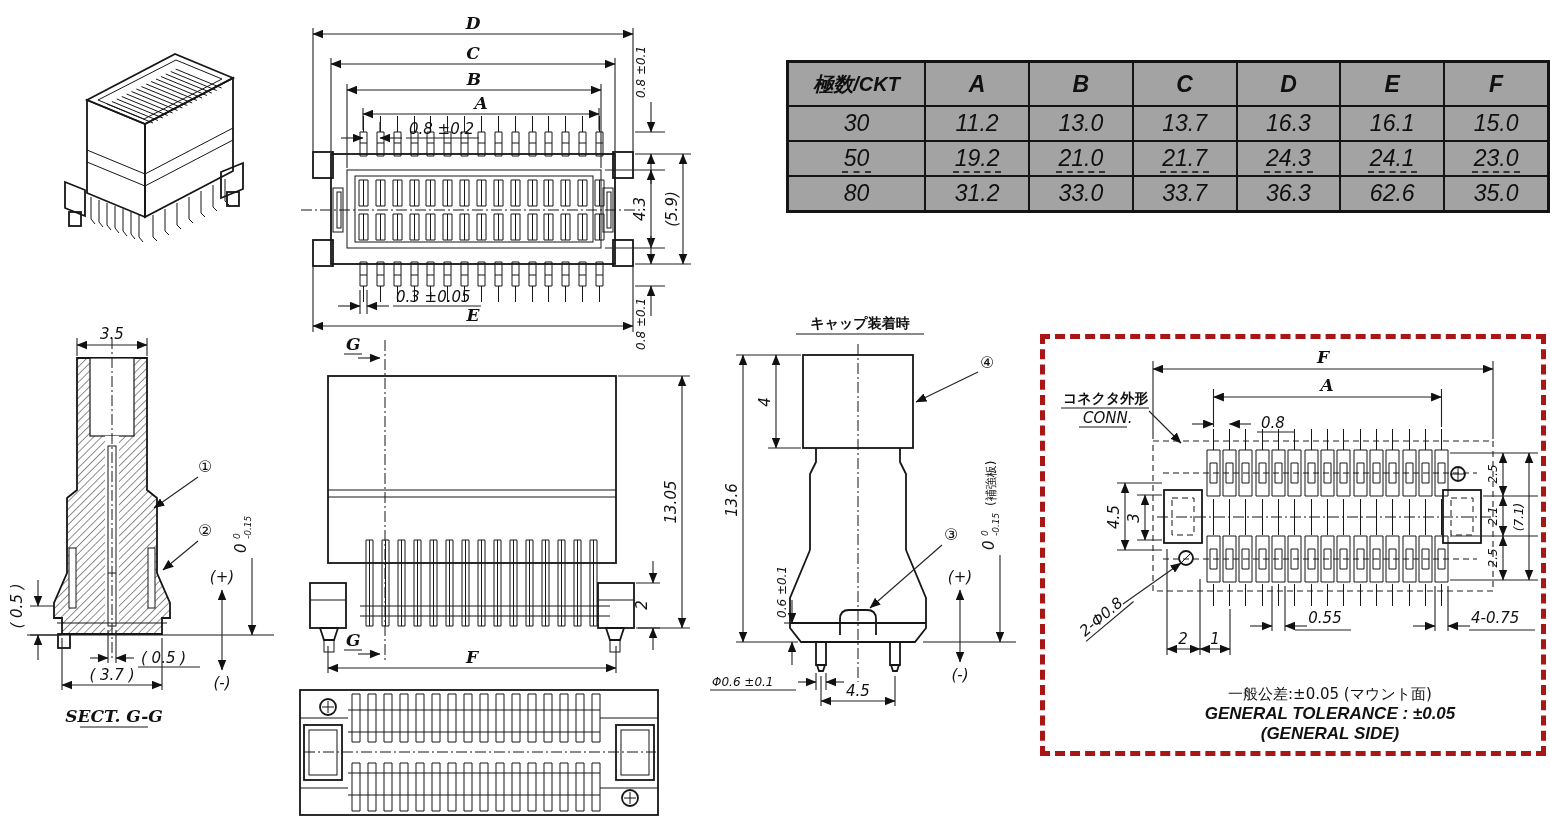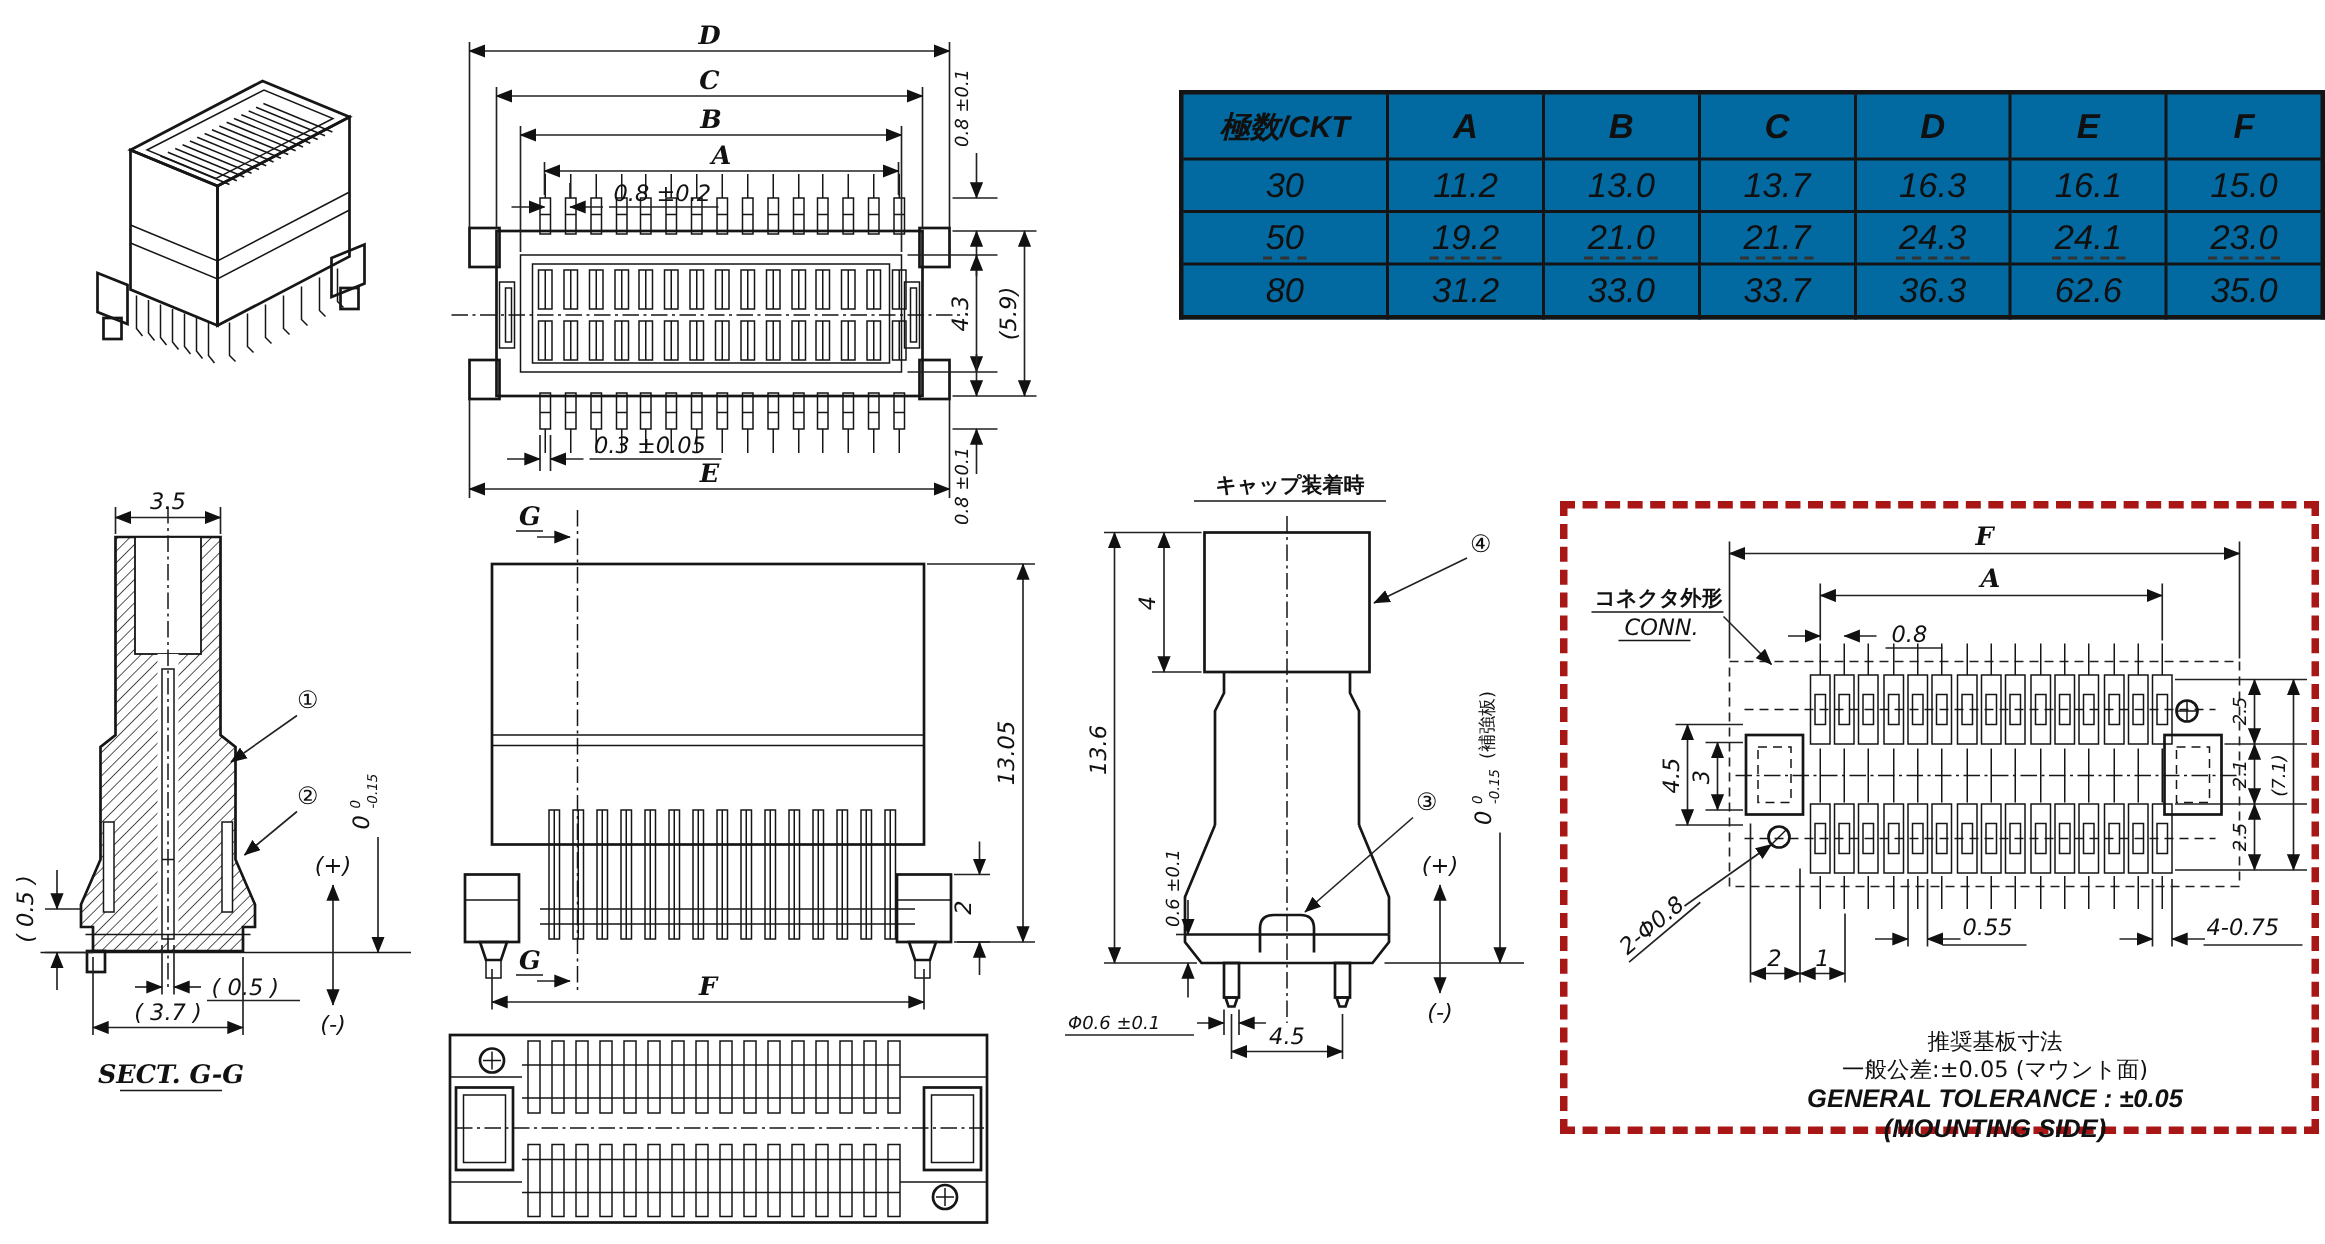--- a/index.html
+++ b/index.html
@@ -12,21 +12,21 @@
   .dd{stroke-dasharray:11 3 2 3}
   .dsh{stroke-dasharray:6 4}
   text{fill:#111}
   text.d{font:italic 15px "DejaVu Sans",sans-serif}
   text.ds{font:italic 12px "DejaVu Sans",sans-serif}
   text.dl{font:italic 700 17px "DejaVu Serif",serif}
   text.cj{font:700 14px "DejaVu Sans",sans-serif}
   text.cjs{font:12px "DejaVu Sans",sans-serif}
   text.cir{font:16px "DejaVu Sans",sans-serif}
   .mid{text-anchor:middle}
-  #tbl{position:absolute;left:786px;top:60px;border-collapse:collapse;border:3px solid #141414;background:#0369a1}
+  #tbl{position:absolute;left:786px;top:60px;border-collapse:collapse;border:3px solid #141414;background:#a3a3a3}
   #tbl th,#tbl td{border:2.5px solid #141414;text-align:center;padding:0;
       font:italic 700 23px "Liberation Sans",sans-serif;color:#101010}
   #tbl th{height:42px;width:104px}
   #tbl th:first-child{width:138px;font-size:20px}
   #tbl td{height:33px;font-weight:400}
   #tbl tr.u td span{border-bottom:2px dashed #333;padding:0 2px}
   #pcb{position:absolute;left:1040px;top:334px;width:496px;height:412px;border:5px dashed #a81616}
   #pcbnotes{position:absolute;left:85px;top:346px;width:400px;text-align:center;line-height:1.12}
   .njp{font:15px "DejaVu Sans",sans-serif}
   .nen{font:italic 600 17px "Liberation Sans",sans-serif}
@@ -434,20 +434,19 @@
         <line class="dim" x1="-2" y1="4" x2="60" y2="4"></line>
       </g>
       <text class="cj" x="18" y="64">コネクタ外形</text>
       <line class="tn" x1="16" y1="69" x2="104" y2="69"></line>
       <text class="d" x="38" y="84">CONN.</text>
       <line class="tn" x1="34" y1="88" x2="82" y2="88"></line>
       <line class="dim" x1="104" y1="72" x2="136" y2="104" marker-end="url(#ae)"></line>
     </g>
   </svg>
   <div id="pcbnotes">
-    <div class="njp">推奨基板寸法</div>
     <div class="njp">一般公差:±0.05 (マウント面)</div>
     <div class="nen">GENERAL TOLERANCE : ±0.05</div>
-    <div class="nen">(MOUNTING SIDE)</div>
+    <div class="nen">(GENERAL SIDE)</div>
   </div>
 </div>
 
 </div>
 
 </body></html>

